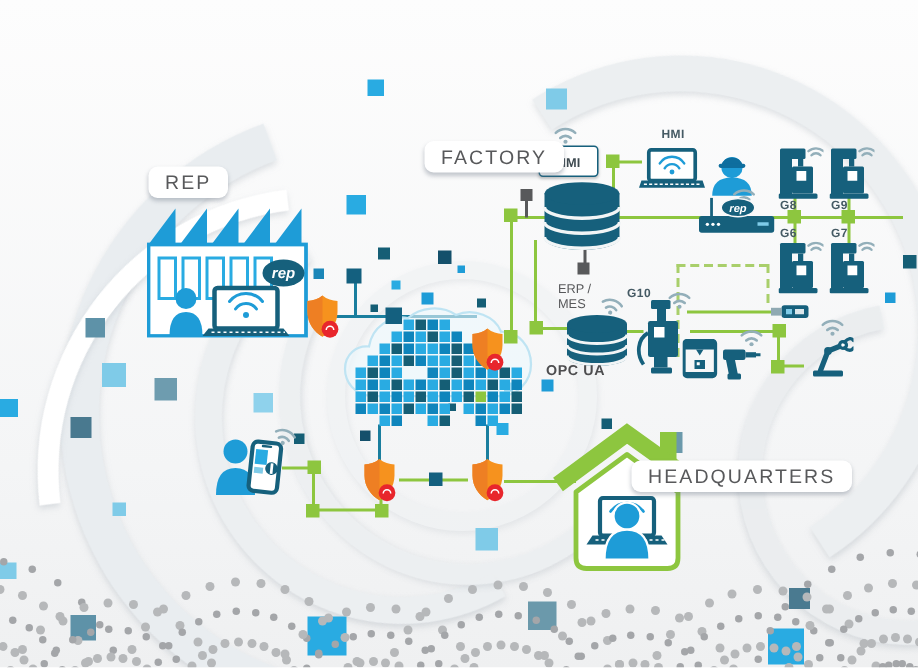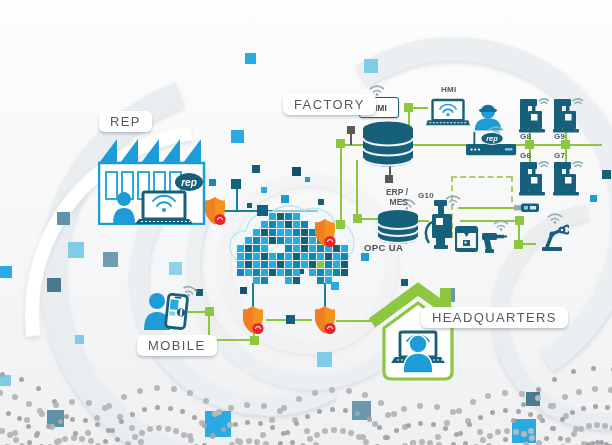--- a/index.html
+++ b/index.html
@@ -25,21 +25,21 @@
   .shield{z-index:5;}
   #cloud-pixels{position:absolute;left:237px;top:213px;z-index:3;}
   #cloud-pixels .px{position:absolute;}
   .label{position:absolute;z-index:6;display:inline-flex;align-items:center;white-space:nowrap;
          background:#fff;border-radius:6px;padding:3px 11px;color:#58595B;
          font-size:13px;letter-spacing:1.4px;box-shadow:0 2px 3px rgba(110,120,135,.4);}
   .hmi-box{position:absolute;z-index:6;width:38px;height:19px;background:#fff;border:1.6px solid #16607C;
            border-radius:3px;display:flex;align-items:center;justify-content:center;
            font-size:8.5px;font-weight:bold;color:#3E4A50;box-shadow:0 1px 2px rgba(0,0,0,.22);}
   .mini-label{position:absolute;z-index:6;font-size:8px;font-weight:bold;color:#455A64;letter-spacing:.3px;}
-  .erp-label{position:absolute;z-index:6;width:36px;text-align:right;font-size:8.5px;font-weight:bold;
+  .erp-label{position:absolute;z-index:6;width:36px;text-align:left;font-size:8.5px;font-weight:normal;
              color:#58595B;line-height:1.15;}
   .opc-label{position:absolute;z-index:6;font-size:9.5px;font-weight:bold;color:#4D4D4F;letter-spacing:.4px;}
 </style>
 </head>
 <body>
 
 <div id="canvas">
 
   <div class="arc" style="left:40px;top:70px;width:360px;height:360px;border-width:26px;border-left-color:#E9EDF0;border-bottom-color:#E9EDF0;transform:rotate(25deg);"></div>
   <div class="arc" style="left:130px;top:140px;width:240px;height:240px;border-width:18px;border-left-color:#ECEFF1;border-bottom-color:#ECEFF1;transform:rotate(15deg);"></div>
@@ -763,16 +763,15 @@
     <rect x="7" y="27" width="20" height="4" rx="1" fill="#16607C"></rect>
     <path d="M12,27 L17,14 L27,10" stroke="#16607C" stroke-width="3.5" fill="none" stroke-linecap="round"></path>
     <circle cx="17" cy="14" r="2.6" fill="#16607C"></circle>
     <circle cx="27" cy="10" r="3.4" fill="#16607C"></circle>
       <circle cx="27" cy="10" r="1.2" fill="#fff"></circle>
     <path d="M28,8 q4,-4 6,-1 M28,12 q4,3 6,0" stroke="#16607C" stroke-width="2.2" fill="none" stroke-linecap="round"></path>
   </svg>
 
   <div class="label" style="left:99px;top:111px;">REP</div>
   <div class="label" style="left:283px;top:94px;">FACTORY</div>
-  <div class="label" style="left:137px;top:335px;">MOBILE</div>
   <div class="label" style="left:421px;top:307px;">HEADQUARTERS</div>
 
 </div>
 
 </body></html>

